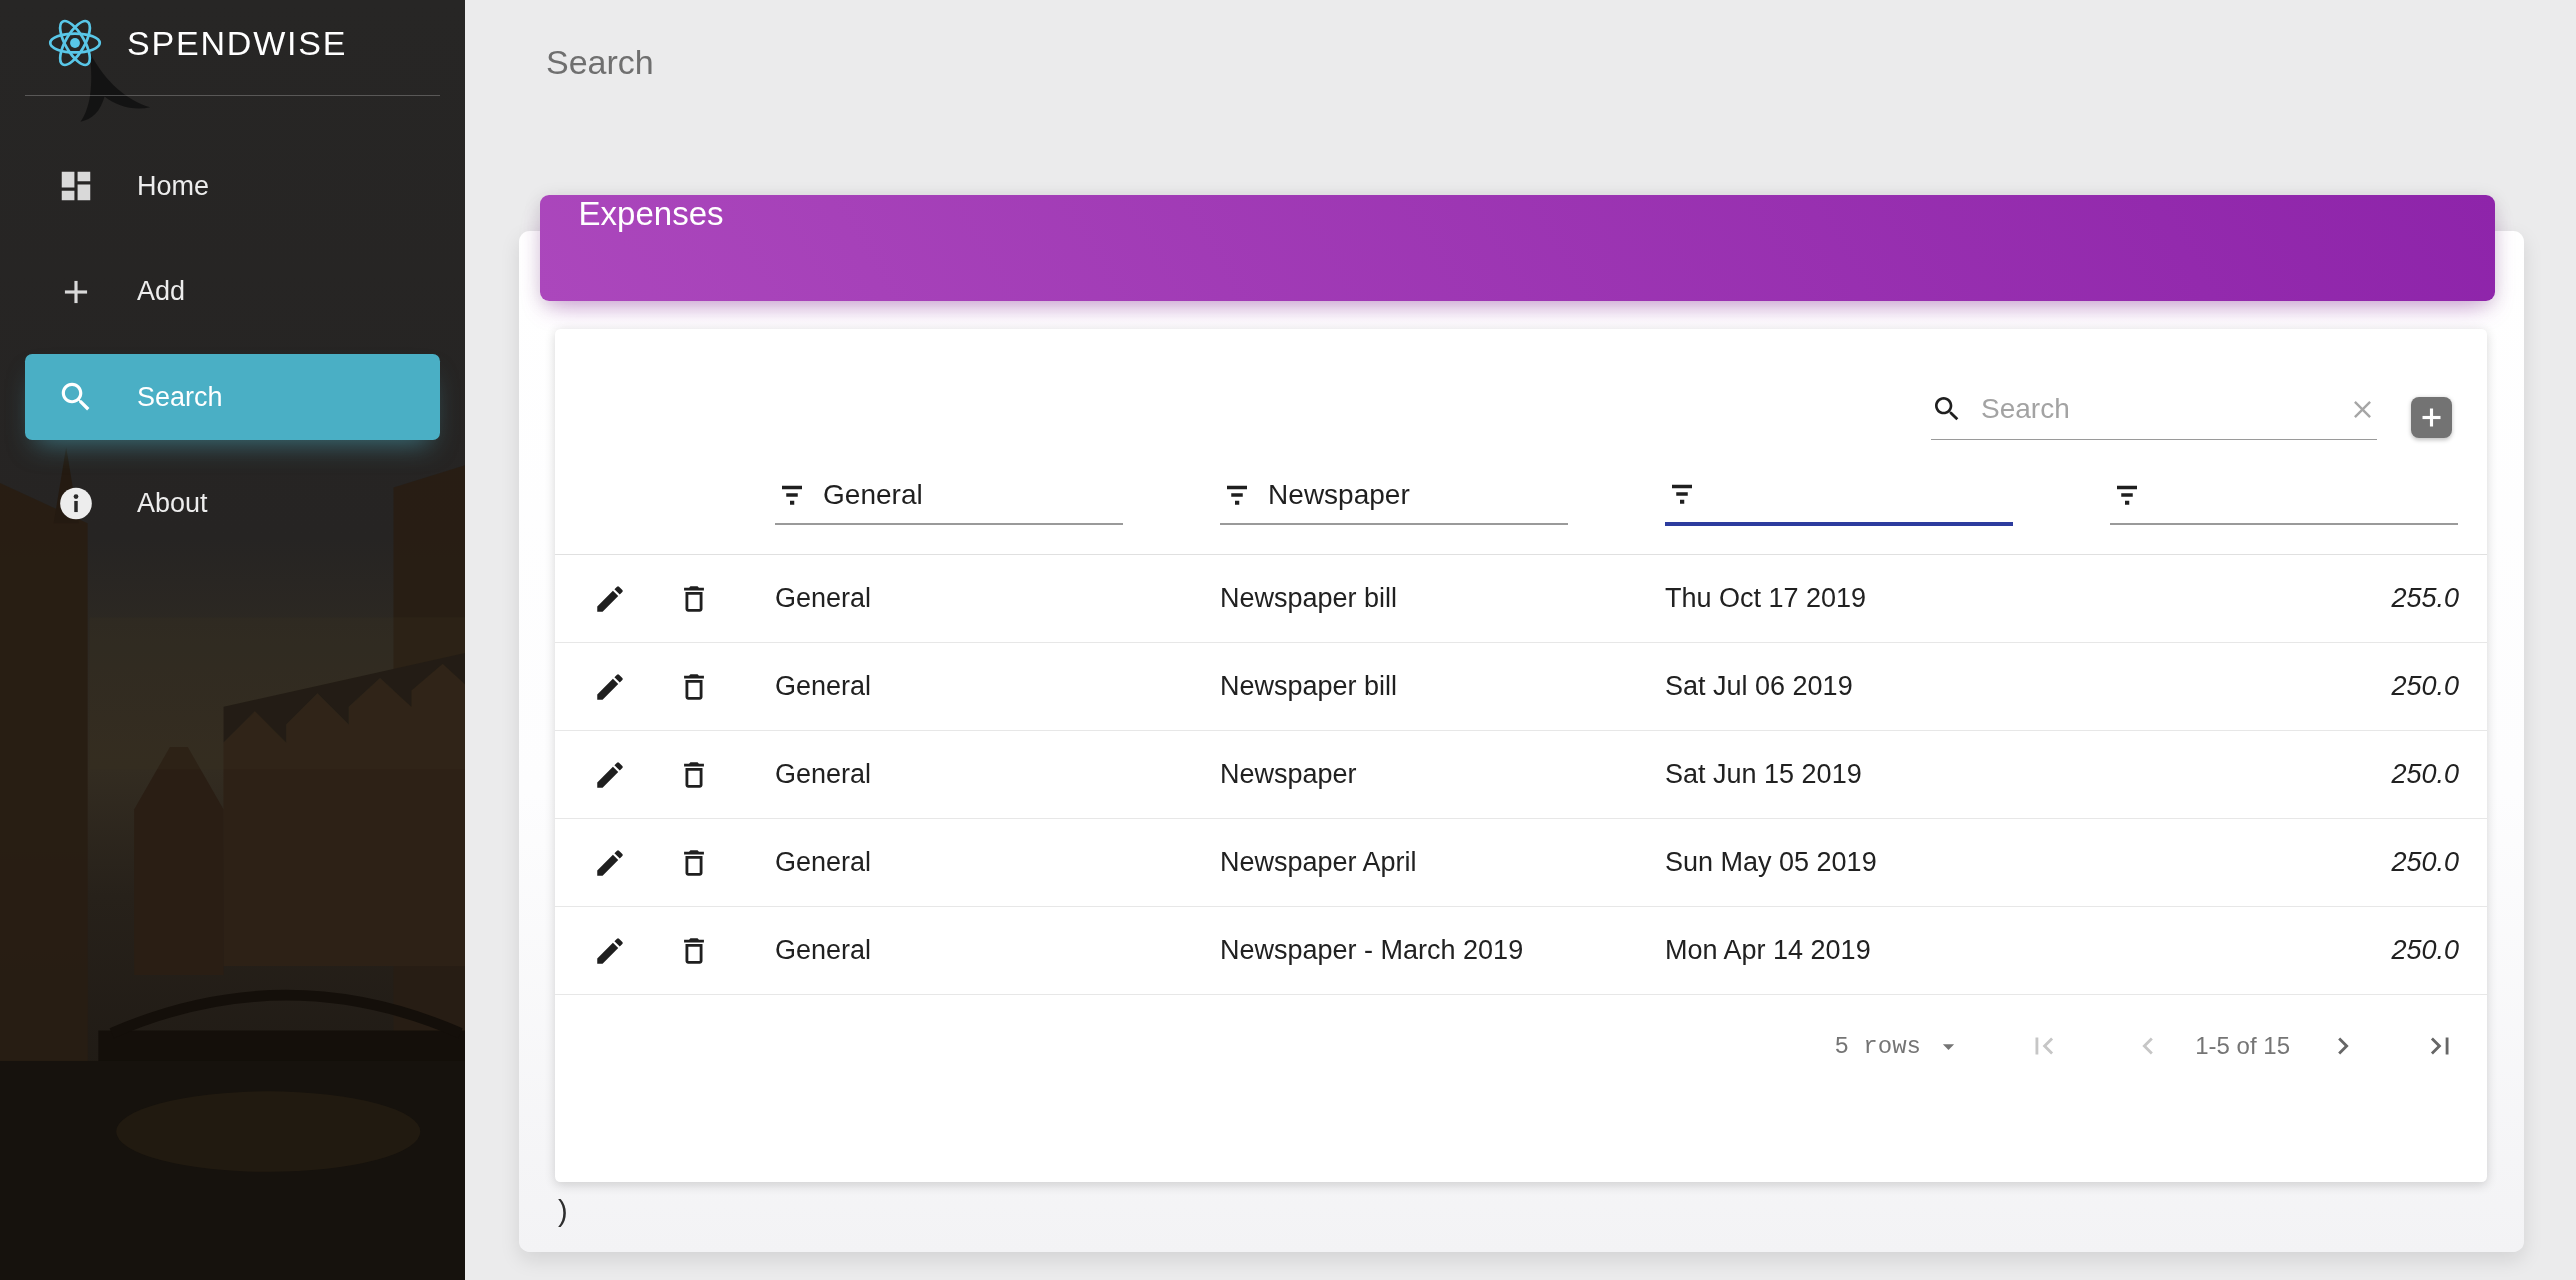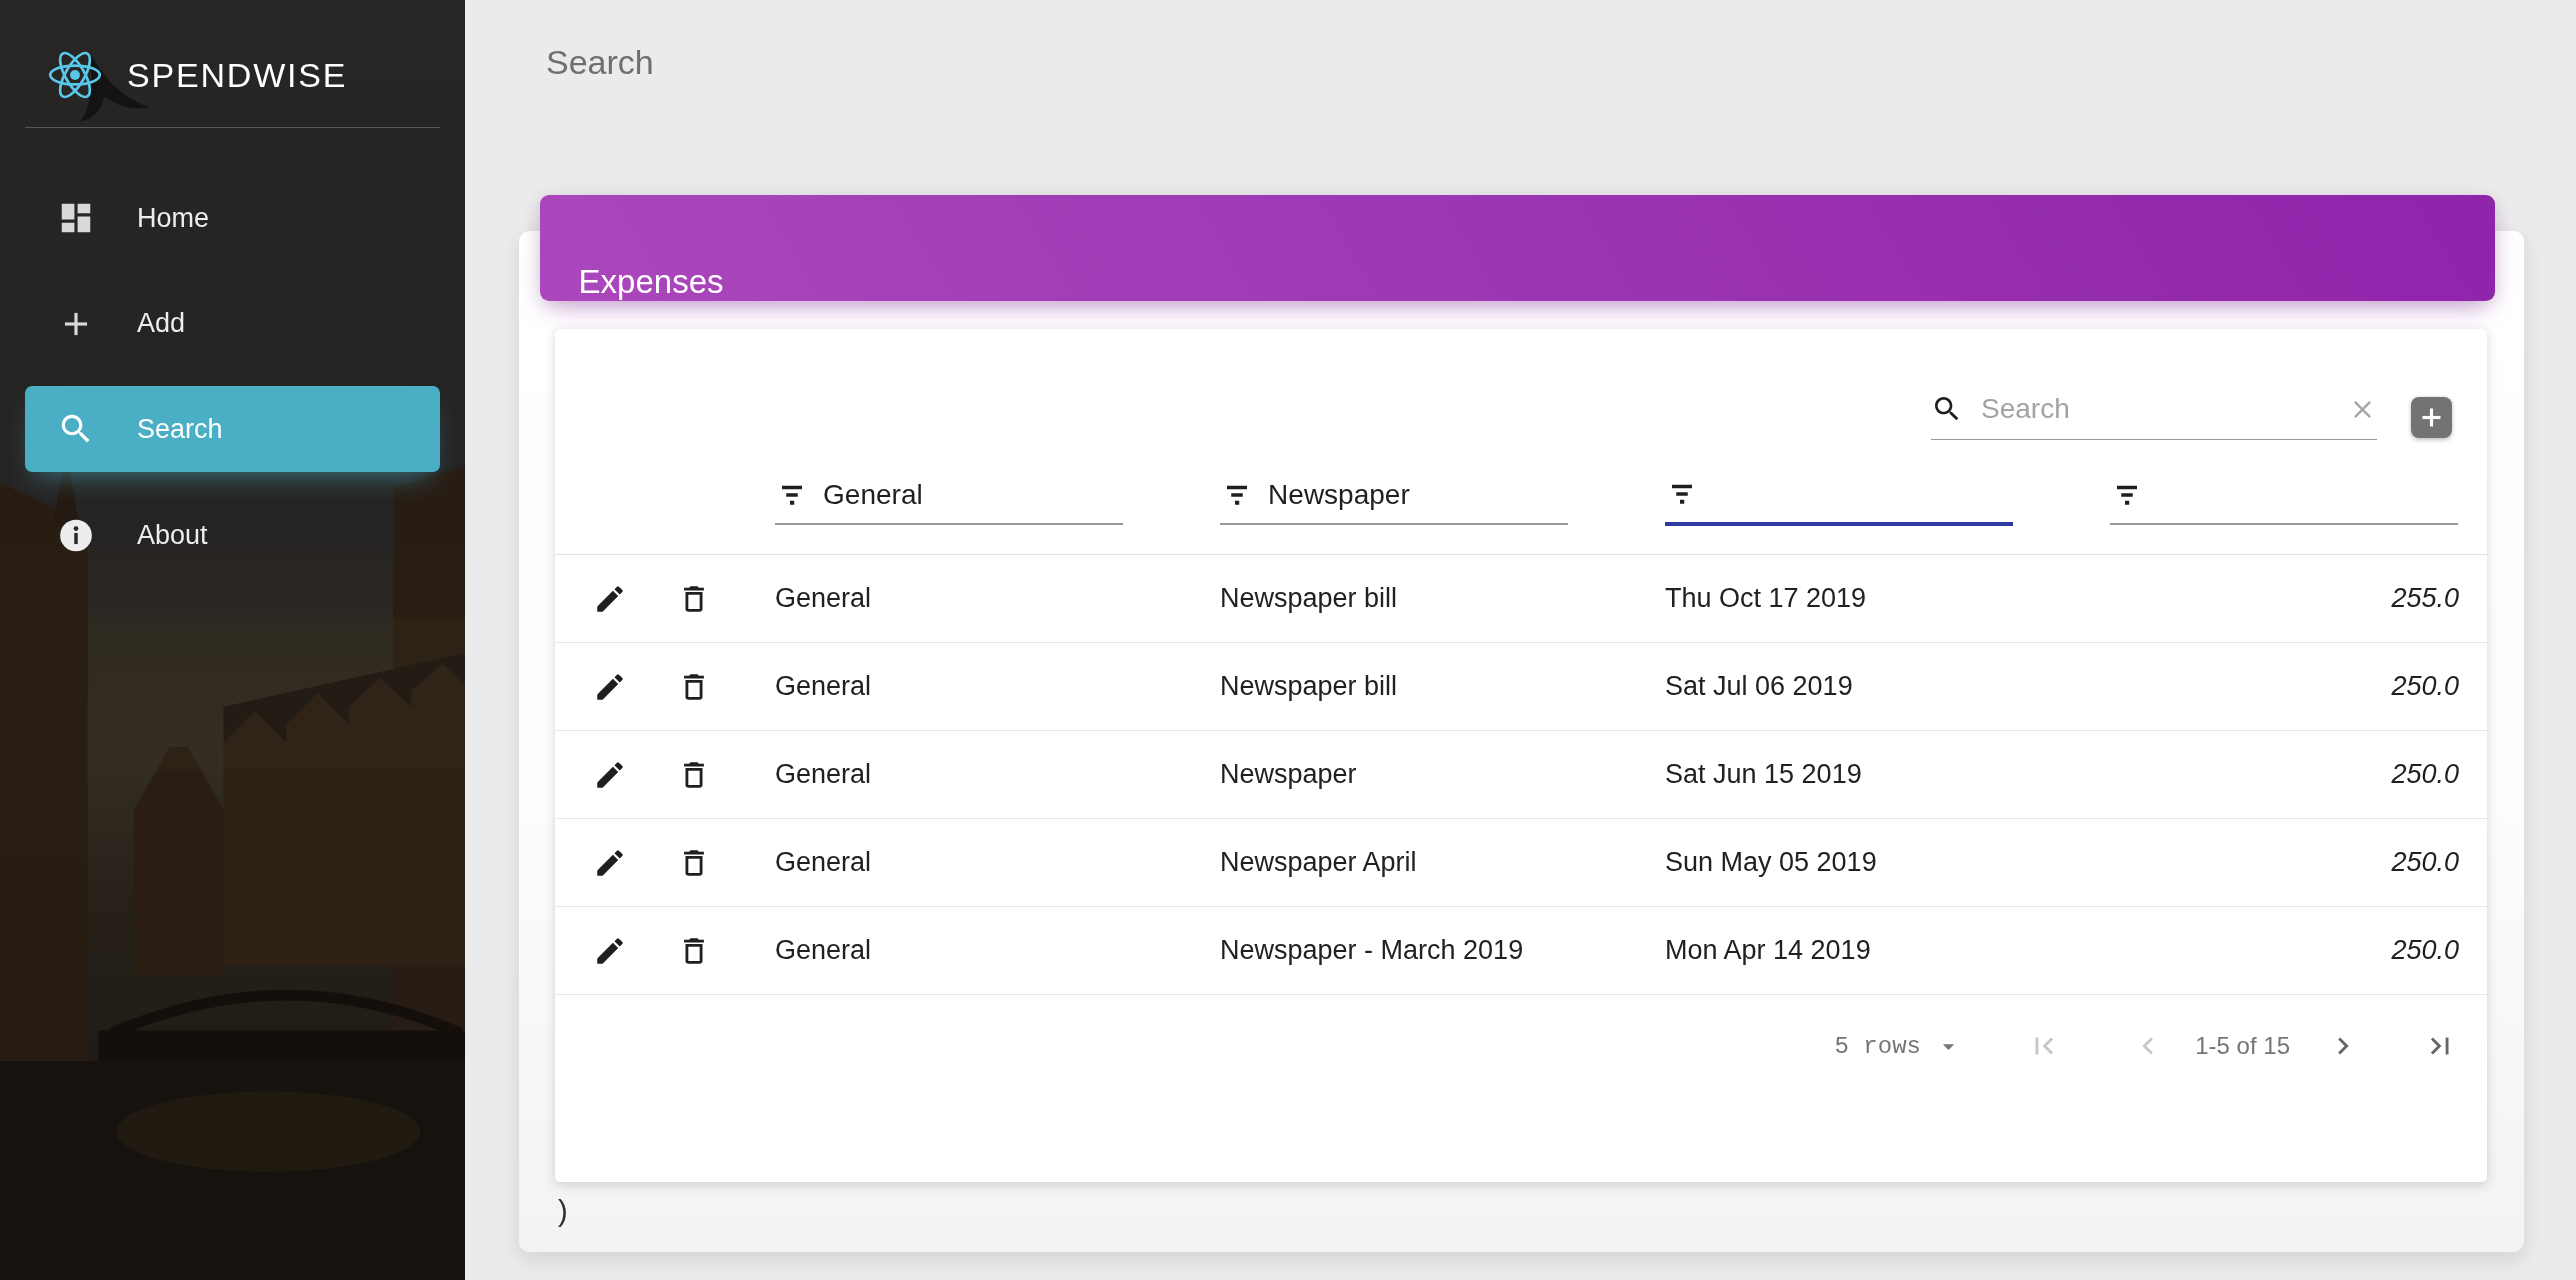--- a/index.html
+++ b/index.html
@@ -12,21 +12,21 @@
   .page { display:flex; width:2576px; height:1281px; }
 
   
   .sidebar {
     position:relative; flex:0 0 465px; width:465px; height:1281px;
     background:#232221; overflow:hidden; z-index:5;
   }
   .sidebar-bg { position:absolute; inset:0; }
   .sidebar-bg svg { display:block; width:465px; height:1281px; }
   .sidebar-inner { position:relative; z-index:2; }
-  .brand { display:flex; align-items:center; gap:25px; padding:48px 0 0 48px; }
+  .brand { display:flex; align-items:center; gap:25px; padding:16px 0 0 48px; }
   .brand-logo { width:54px; height:54px; flex:0 0 54px; }
   .brand-name { color:#ffffff; font-size:34px; font-weight:500; letter-spacing:1.8px; }
   .sidebar-divider { margin:25px 25px 0 25px; border-bottom:0.9px solid rgba(205,205,205,0.30); }
   .nav { padding:47px 25px 0 25px; }
   .nav-item {
     height:86px; margin-bottom:19.7px; display:flex; align-items:center;
     gap:42px; padding-left:32px; border-radius:7.2px;
     color:#ededed; font-size:27px; cursor:pointer;
   }
   .nav-item .nav-icon { width:38px; height:38px; flex:0 0 38px; color:#d9d9d9; display:flex; align-items:center; }
@@ -44,21 +44,21 @@
     margin-top:147px; width:2005px; height:1021px; border-radius:10.7px;
     background:linear-gradient(180deg,#ffffff 0%,#fdfdfe 55%,#f3f3f5 100%);
     box-shadow:0 7.2px 19.7px rgba(0,0,0,0.10);
     position:relative;
   }
   .panel-header {
     position:absolute; top:-36px; left:20.6px; right:29px; height:106px;
     border-radius:9px;
     background:linear-gradient(60deg,#ab47bc,#8e24aa);
     box-shadow:0 12.5px 25px -9px rgba(156,39,176,0.42), 0 3.6px 18px rgba(0,0,0,0.12);
-    display:flex; align-items:flex-end; padding-left:39px;
+    display:flex; align-items:flex-start; padding-left:39px;
     color:#ffffff; font-size:33px; font-weight:300;
   }
   .inner-card {
     position:absolute; top:98px; left:36px; width:1932px; height:853px;
     background:#ffffff; border-radius:5.4px;
     box-shadow:0 2.7px 10.7px rgba(0,0,0,0.16);
   }
   .stray-text { position:absolute; top:964px; left:39px; font-size:29px; color:#2e2e2e; }
 
   

